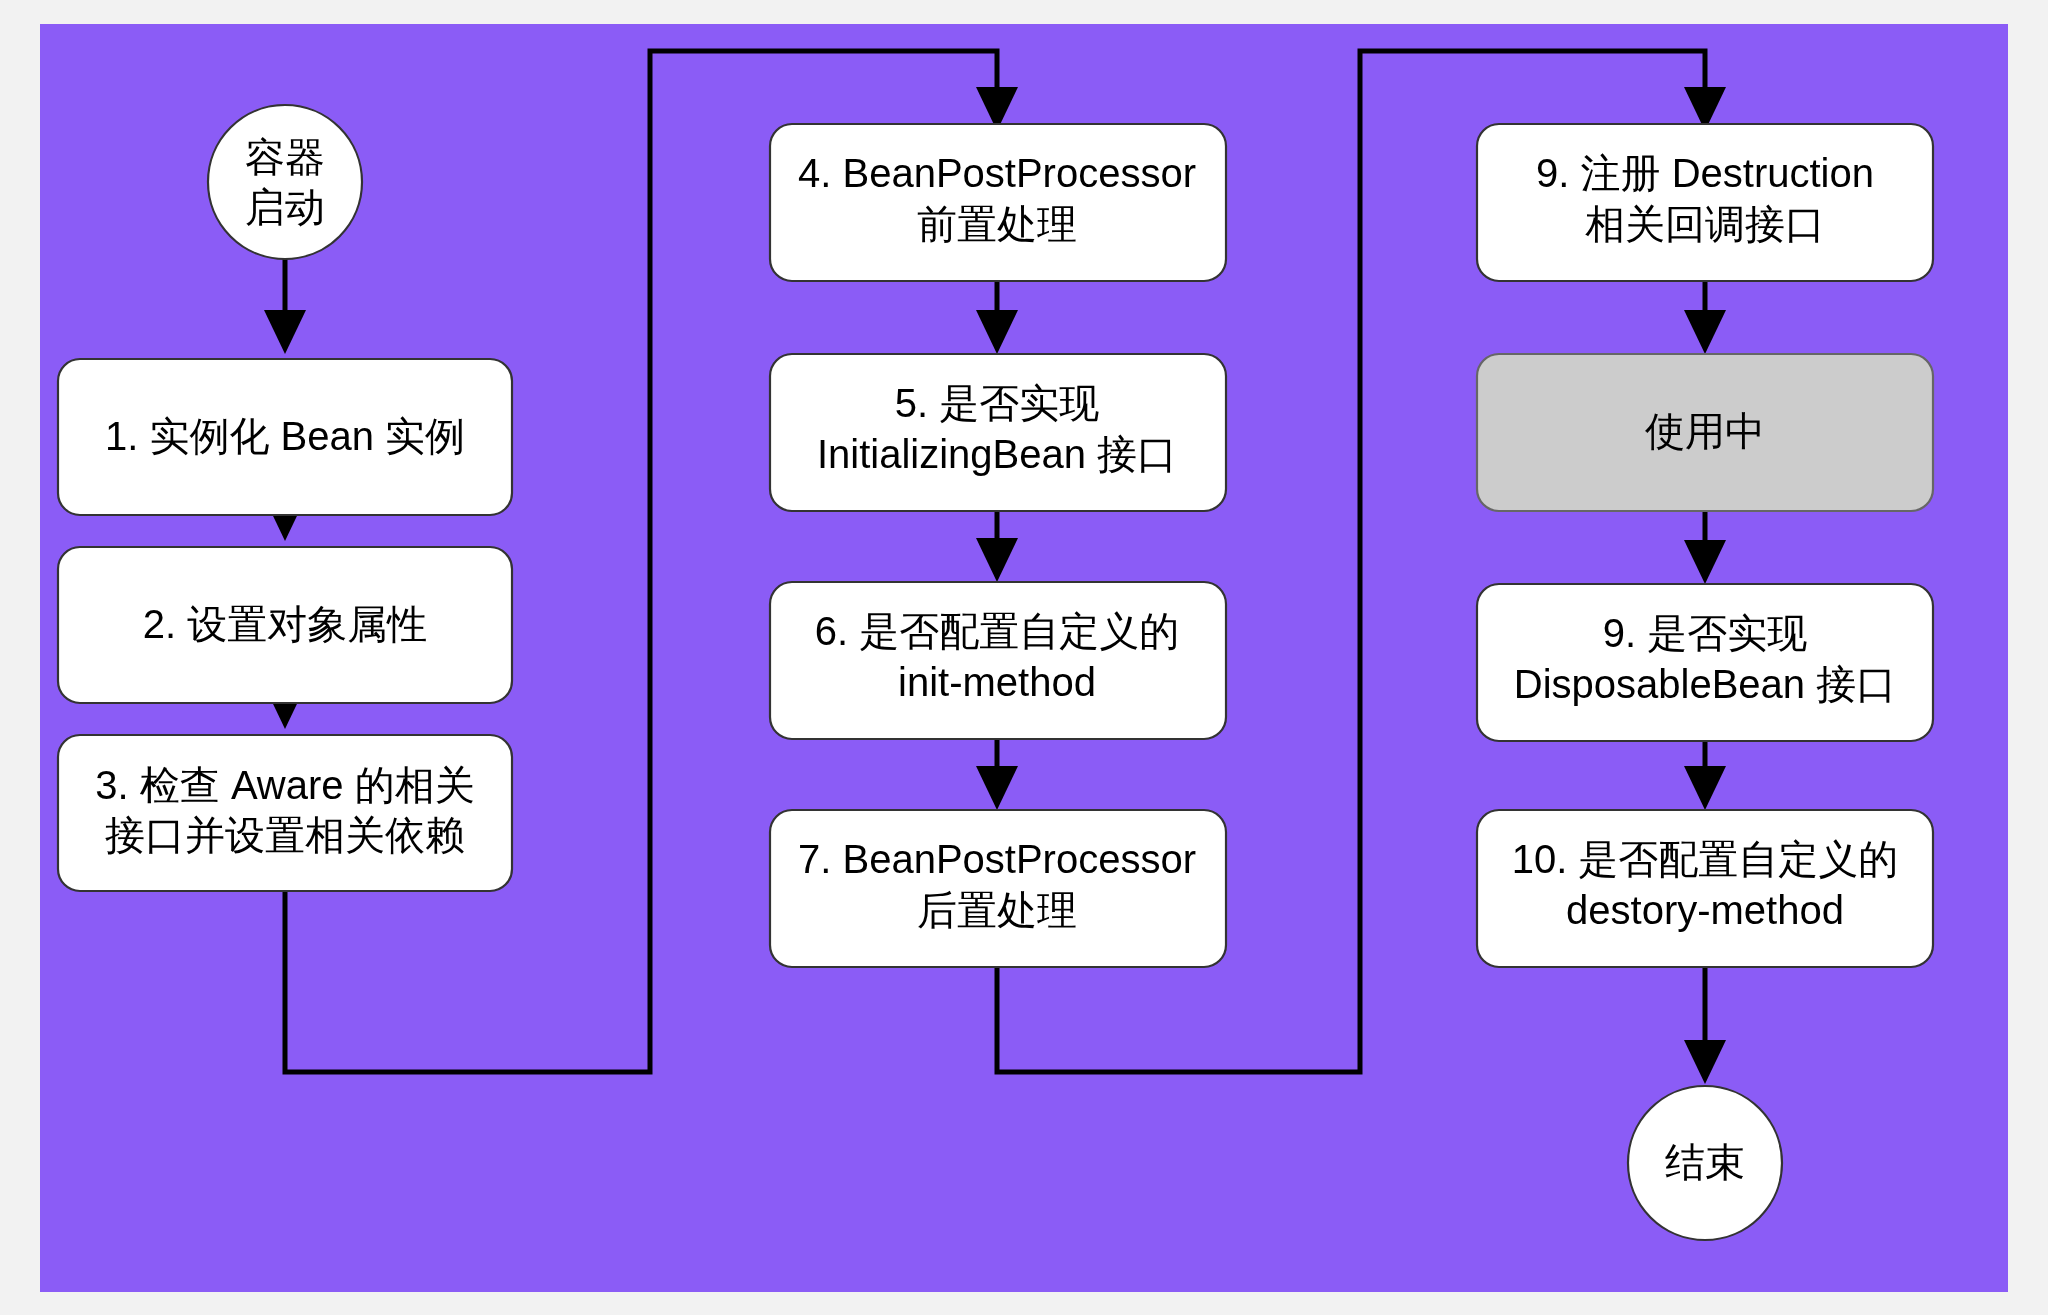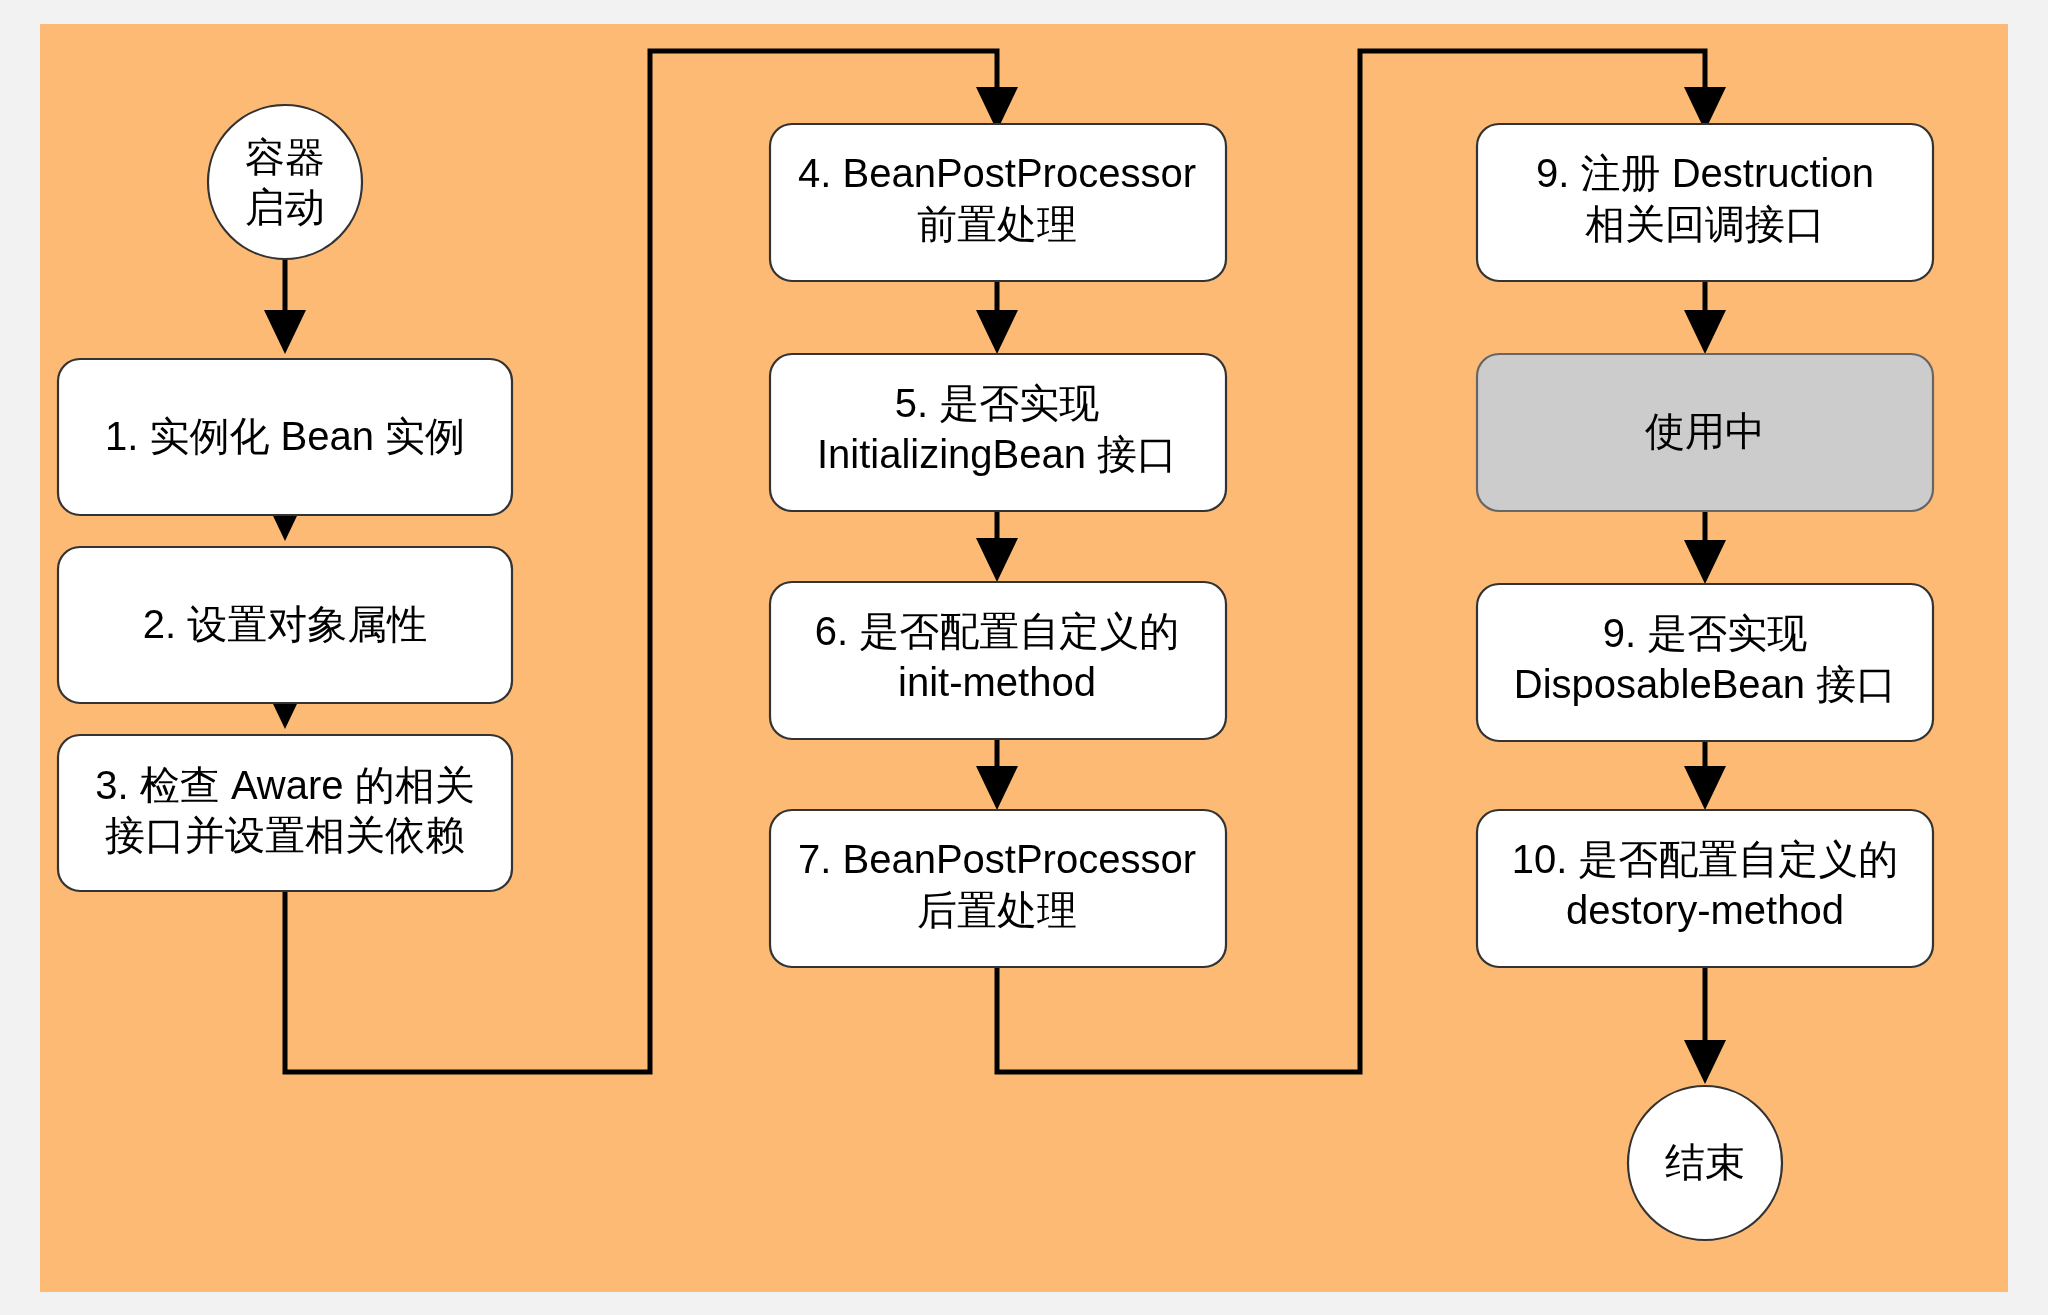--- a/index.html
+++ b/index.html
@@ -14,21 +14,21 @@
     background: #f2f2f2;
     overflow: hidden;
     font-family: "Liberation Sans", "DejaVu Sans", sans-serif;
   }
   #canvas {
     position: absolute;
     left: 40px;
     top: 24px;
     width: 1968px;
     height: 1268px;
-    background: #fdba74;
+    background: #8b5cf6;
   }
   svg#flow {
     display: block;
     width: 1968px;
     height: 1268px;
   }
   .node-shape {
     fill: #ffffff;
     stroke: #333333;
     stroke-width: 2.2;

